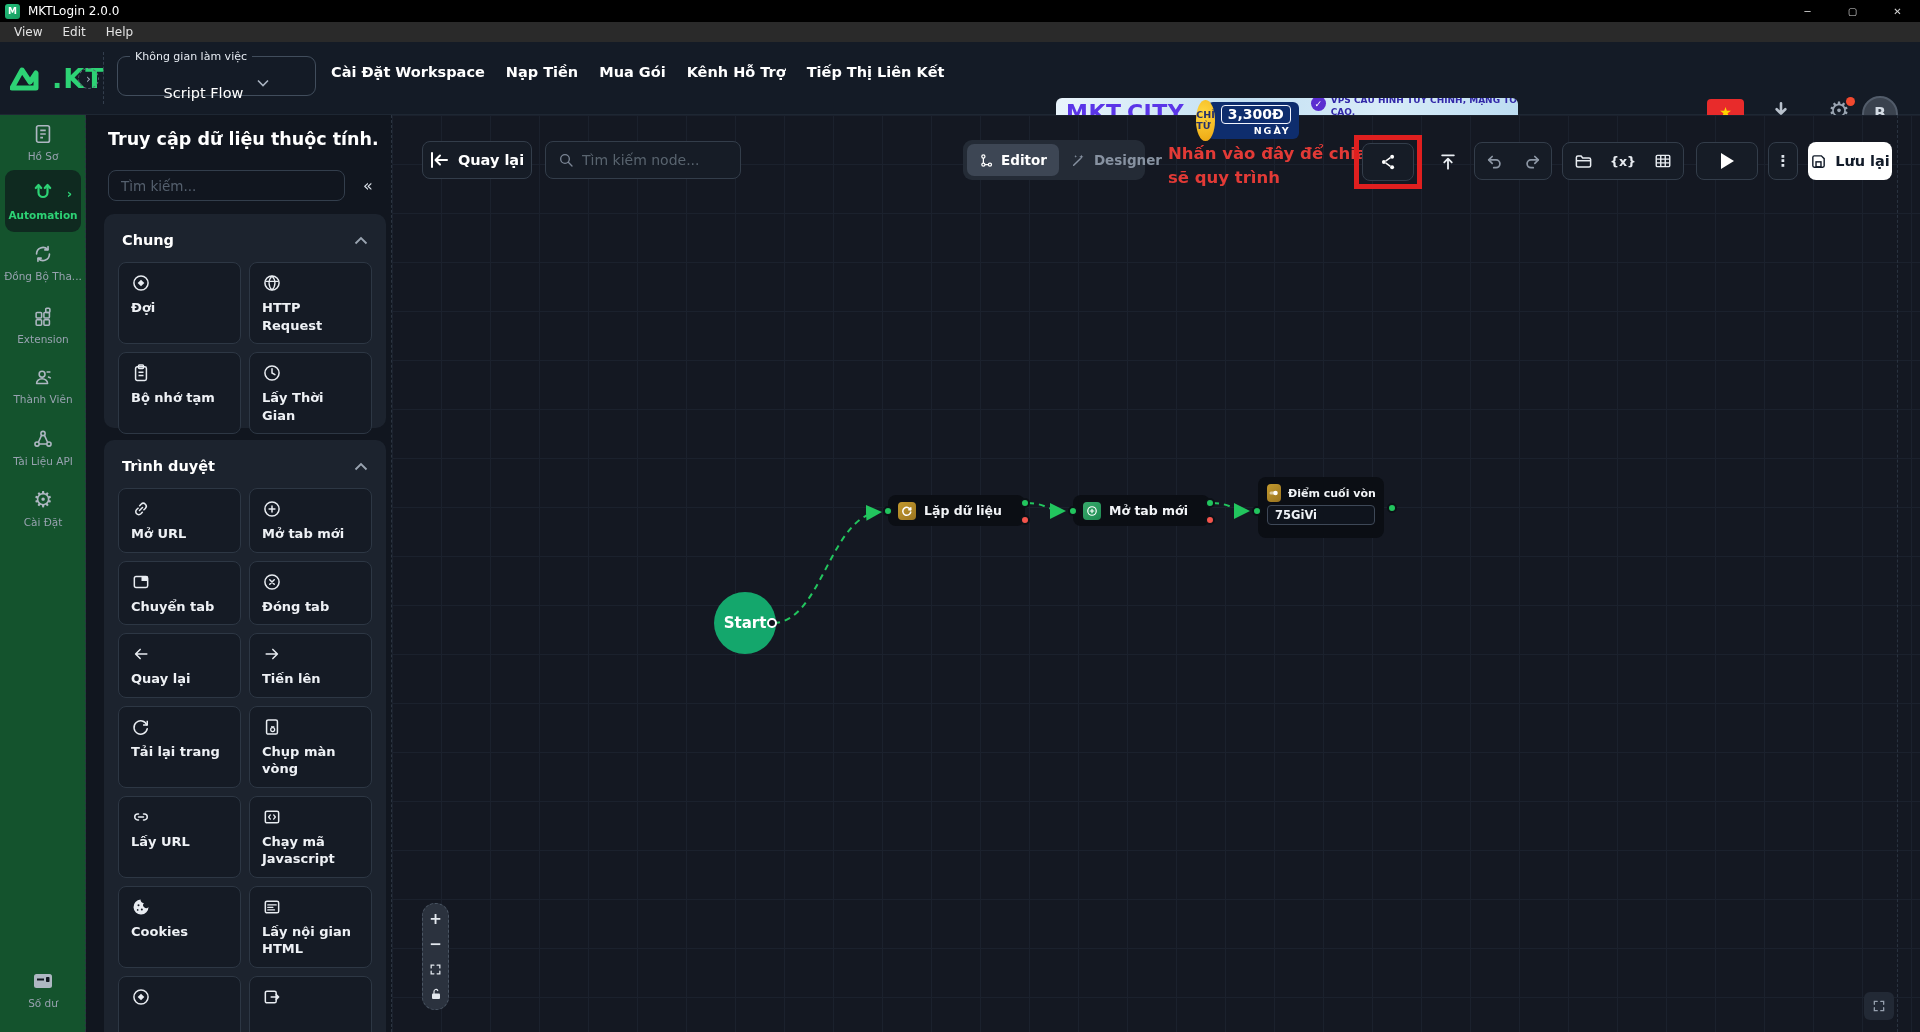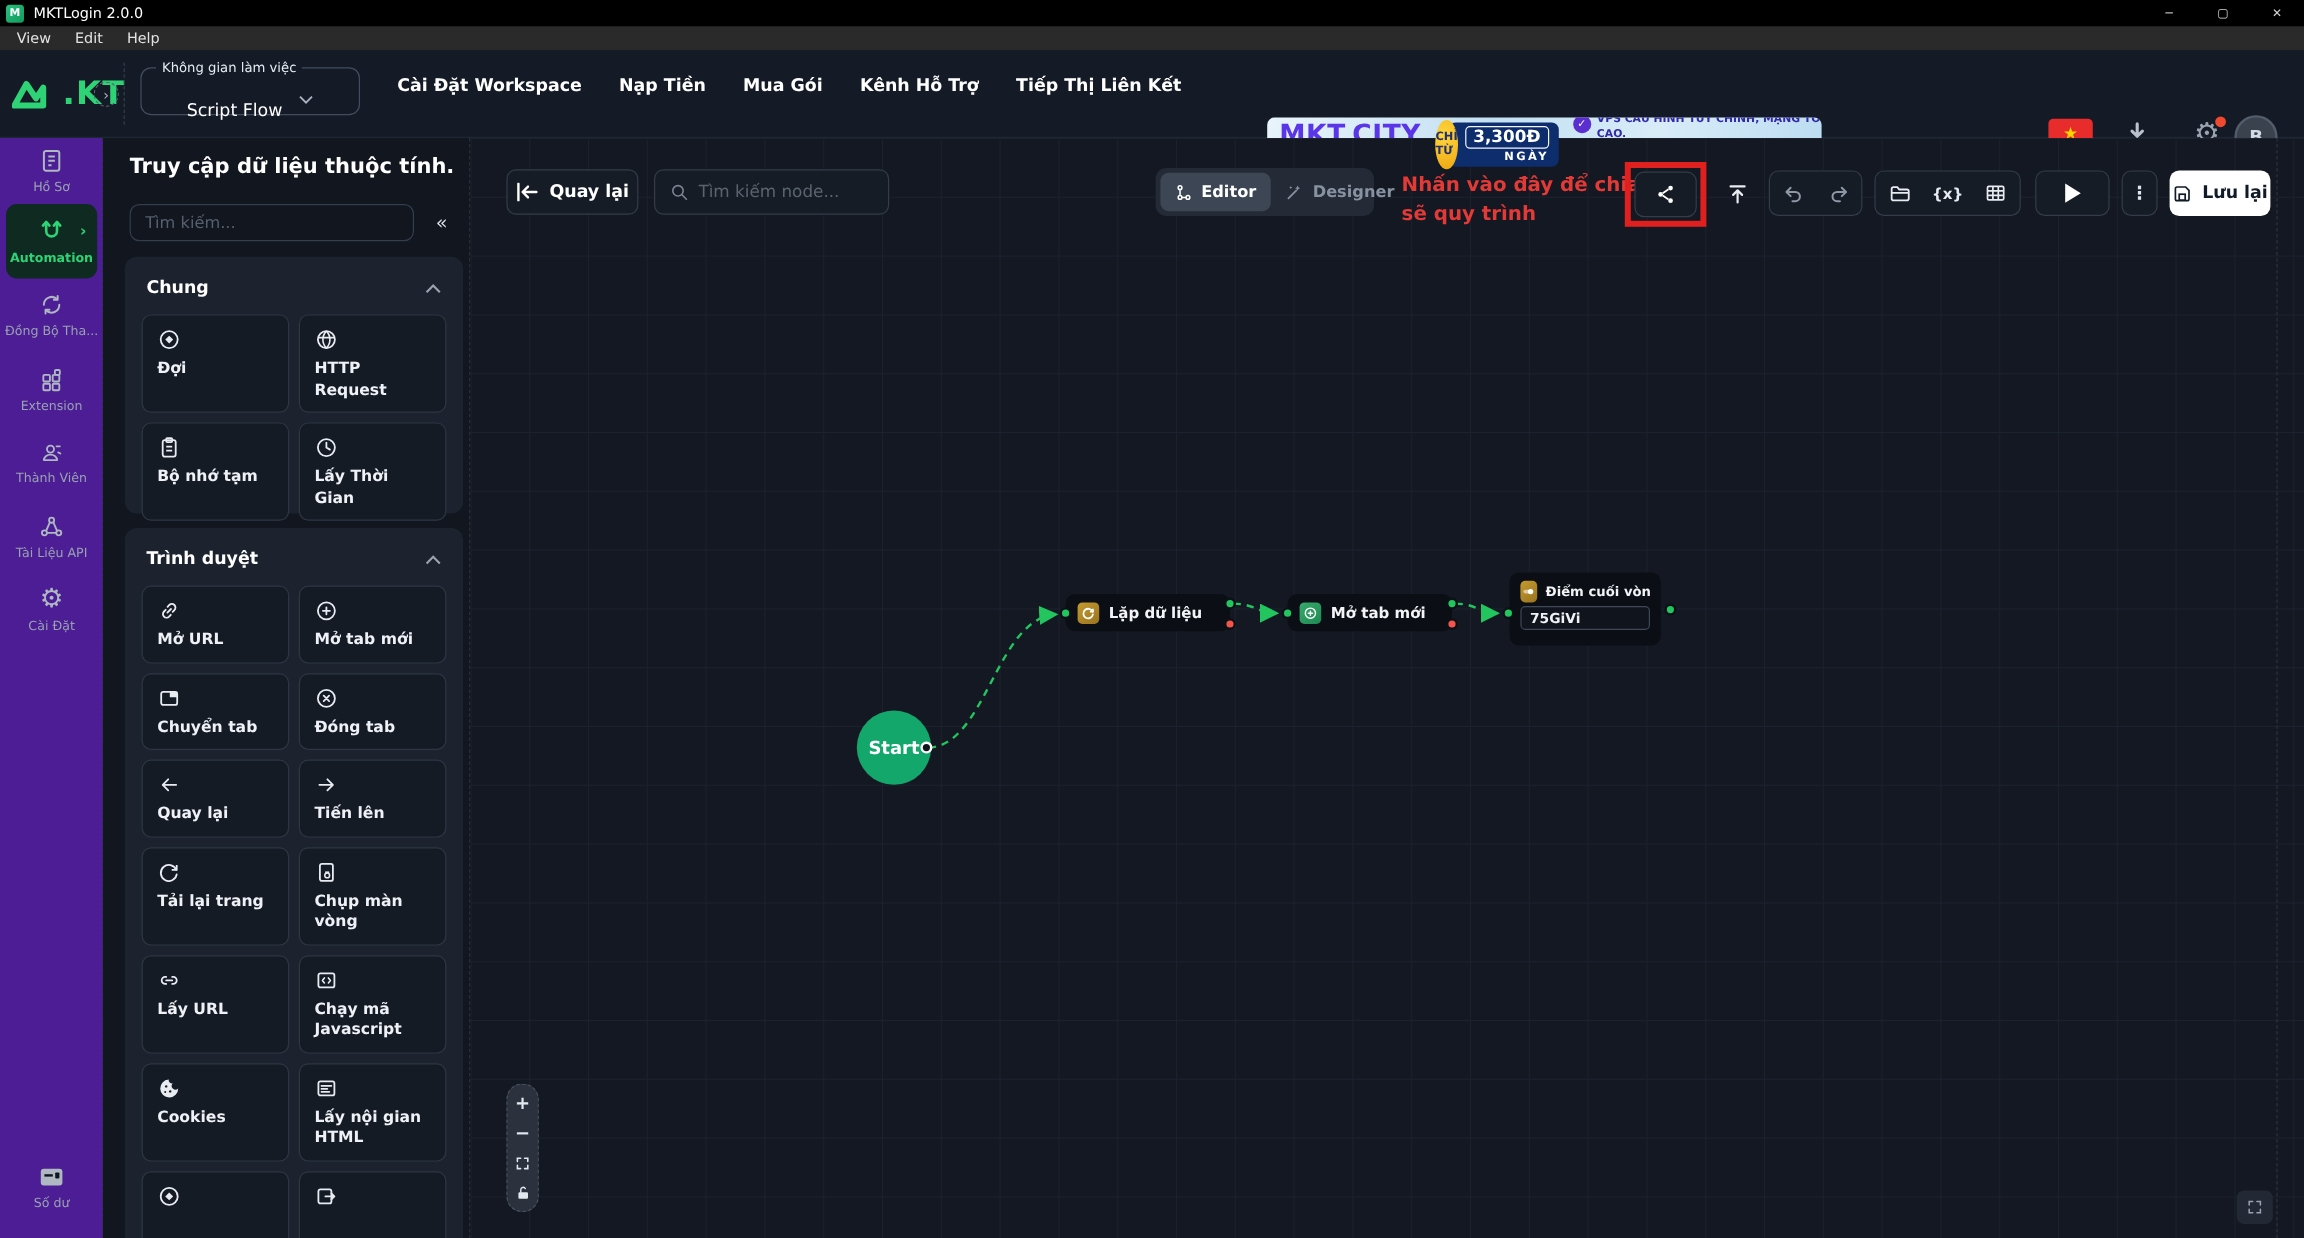--- a/index.html
+++ b/index.html
@@ -16,25 +16,25 @@
   
   #menubar { position:absolute; top:22px; left:0; width:1920px; height:20px; background:#2a2a2a; display:flex; align-items:center; gap:4px; padding-left:6px; }
   .menuitem { color:#e3e3e3; font-size:12px; padding:1px 8px; }
 
   
   #header { position:absolute; top:42px; left:0; width:1920px; height:73px; background:#141b26; border-bottom:1px solid #1e2733; }
   #logo { position:absolute; left:10px; top:22px; display:flex; align-items:flex-end; }
   #logo .kt { color:#2dd375; font-size:27px; font-weight:bold; letter-spacing:1px; line-height:26px; }
   #collapse-circle { position:absolute; left:78px; top:26px; width:21px; height:21px; border:1px dashed #5a6574; border-radius:50%; color:#aab4c2; font-size:12px; display:flex; align-items:center; justify-content:center; }
   #hdr-dash-sep { position:absolute; left:103px; top:10px; height:52px; border-left:1px dashed #333e4d; }
-  #workspace { position:absolute; left:117px; top:8px; width:183px; height:46px; border:1px solid #414d5c; border-radius:9px; }
+  #workspace { position:absolute; left:117px; top:8px; width:199px; height:46px; border:1px solid #414d5c; border-radius:9px; }
   #workspace legend { margin-left:12px; padding:0 5px; color:#e6ebf2; font-size:11px; }
   #workspace .wsrow { display:flex; align-items:center; justify-content:center; gap:14px; margin-top:2px; }
   #workspace .wsval { color:#fff; font-size:14.5px;margin-top:20px; }
-  #nav { position:absolute; left:331px; top:0; height:59px; display:flex; align-items:center; gap:31px; }
+  #nav { position:absolute; left:331px; top:0; height:59px; display:flex; align-items:center; gap:21px; }
   .navitem { color:#fff; font-size:14.5px; font-weight:bold; white-space:nowrap; }
 
   
   #banner { position:absolute; left:1056px; top:56px; width:462px; height:44px; border-radius:6px; background:linear-gradient(100deg,#e9f4fb 0%,#c3e0f2 40%,#d8ecf8 70%,#bcdcf1 100%); display:flex; align-items:center; overflow:hidden; }
   #banner .brandcol { margin-left:10px; display:flex; flex-direction:column; align-items:center; }
   #banner .brand { font-size:22px; font-weight:bold; color:#5b35e8; letter-spacing:0.5px; line-height:22px; }
   #banner .brandsub { background:linear-gradient(180deg,#38a8f6,#1463d6); color:#fff; font-size:11px; font-weight:bold; padding:1px 10px; border-radius:9px; margin-top:-1px; letter-spacing:0.5px; }
   #banner .badge { width:41px; height:41px; border-radius:50%; background:radial-gradient(circle at 35% 30%,#ffd63e,#eda712); color:#24306b; font-size:9.5px; font-weight:bold; display:flex; align-items:center; justify-content:center; margin-left:12px; z-index:2; }
   #banner .pricebox { background:#0e2d6d; border-radius:6px; margin-left:-8px; padding:3px 8px 3px 14px; display:flex; flex-direction:column; align-items:flex-end; z-index:1; }
   #banner .price { color:#fff; font-size:14px; font-weight:bold; border:1.5px solid #f3f6ff; border-radius:4px; padding:0 6px; line-height:17px; }
@@ -45,21 +45,21 @@
   #banner .btext { color:#3228a8; font-size:9px; font-weight:bold; line-height:1.3; width:212px; }
 
   
   #flag { position:absolute; left:1707px; top:57px; width:37px; height:26px; background:#e82b2b; border-radius:4px; display:flex; align-items:center; justify-content:center; color:#ffd400; font-size:14px; }
   #dl-icon { position:absolute; left:1768px; top:59px; }
   #gear-area { position:absolute; left:1822px; top:55px; width:34px; height:30px; color:#9aa4b1; font-size:24px; line-height:28px; text-align:center; }
   #gear-dot { position:absolute; right:1px; top:0; width:9px; height:9px; border-radius:50%; background:#f1492f; }
   #avatar { position:absolute; left:1862px; top:54px; width:36px; height:36px; border-radius:50%; background:#3a424e; border:2px solid #525c6a; color:#d4dbe4; font-size:15px; font-weight:bold; display:flex; align-items:center; justify-content:center; }
 
   
-  #sidebar { position:absolute; top:115px; left:0; width:86px; height:917px; background:#4c1d95; border-right:1px dashed #2b3441; }
+  #sidebar { position:absolute; top:115px; left:0; width:86px; height:917px; background:#14532d; border-right:1px dashed #2b3441; }
   .sbitem { position:absolute; left:0; width:86px; display:flex; flex-direction:column; align-items:center; gap:5px; color:#a7b1bd; }
   .sbitem .sblabel { font-size:10.5px; color:#98a2b0; white-space:nowrap; }
   #sb-active { position:absolute; left:5px; top:55px; width:76px; height:62px; background:#0f2a20; border-radius:9px; }
   #sb-active .sblabel { color:#2dd375; font-weight:bold; }
   #sb-active .arrow { position:absolute; right:9px; top:16px; color:#2dd375; font-size:13px; font-weight:bold; }
 
   
   #panel { position:absolute; top:115px; left:86px; width:306px; height:917px; background:#11161f; border-right:1px dashed #2b3441; overflow:hidden; }
   #panel-title { position:absolute; left:22px; top:14px; width:272px; color:#fff; font-size:17.5px; font-weight:bold; white-space:nowrap; overflow:hidden; }
   #panel-search { position:absolute; left:22px; top:55px; width:237px; height:31px; background:transparent; border:1px solid #333e4c; border-radius:8px; color:#d8dee6; font-size:13.5px; padding:0 12px; outline:none; }

